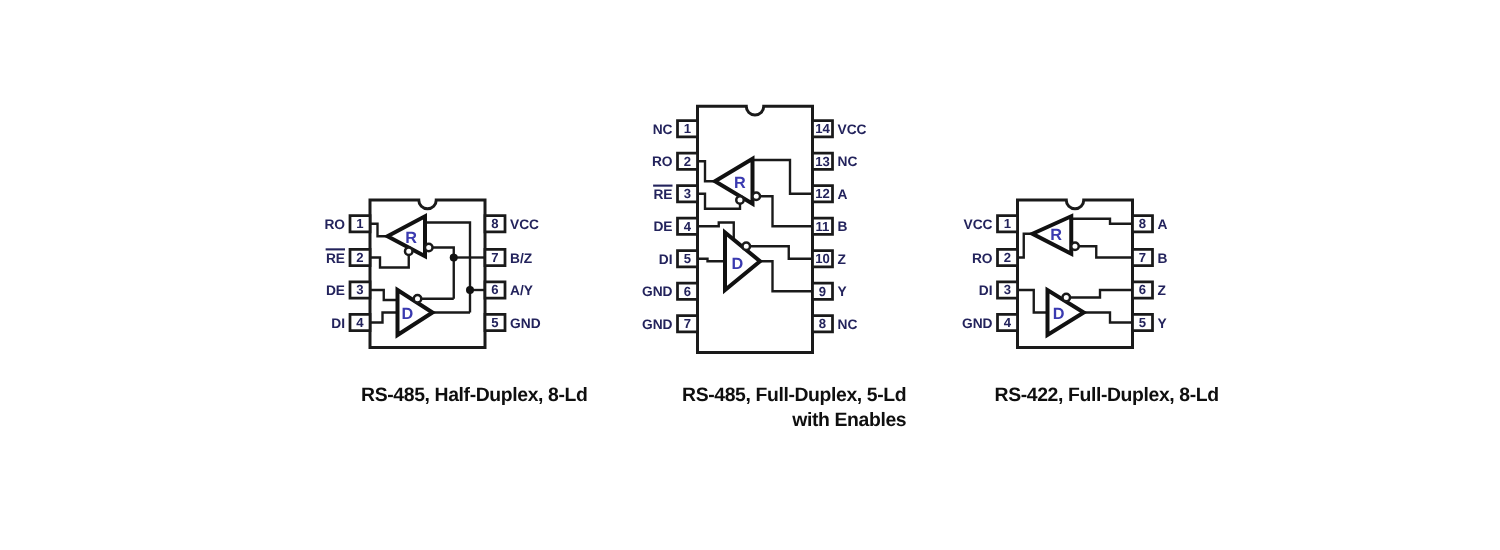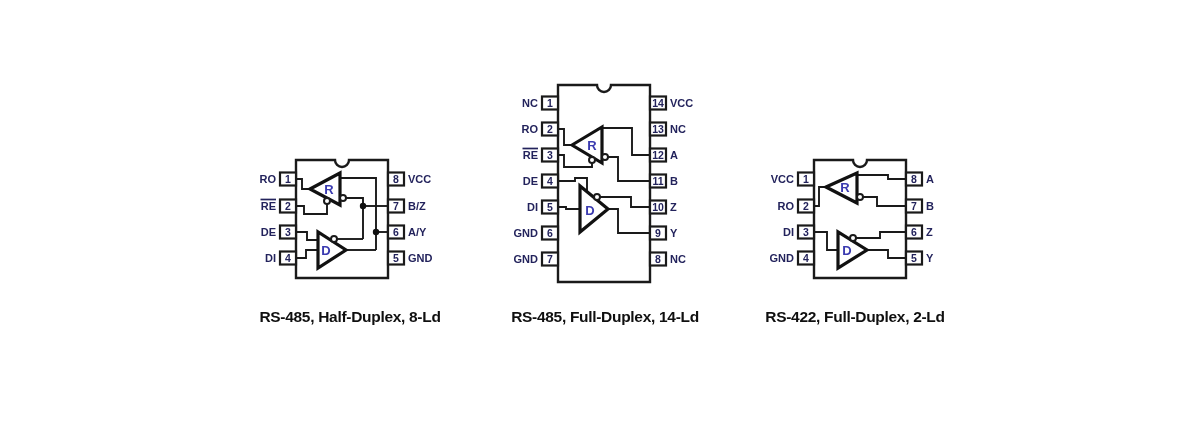--- a/index.html
+++ b/index.html
@@ -9,21 +9,21 @@
   .pkg {fill:#ffffff;stroke:#1a1a1a;stroke-width:2.4;}
   .pbox{fill:#ffffff;stroke:#1a1a1a;stroke-width:2.2;}
   .wire{fill:none;stroke:#1a1a1a;stroke-width:1.9;stroke-linejoin:miter;}
   .tri {fill:#ffffff;stroke:#111111;stroke-width:3.2;stroke-linejoin:miter;}
   .bub {fill:#ffffff;stroke:#1a1a1a;stroke-width:2;}
   .dot {fill:#111111;stroke:none;}
   .pnum{font-family:"Liberation Sans",sans-serif;font-size:10.5px;font-weight:bold;fill:#23235c;}
   .plab{font-family:"Liberation Sans",sans-serif;font-size:11px;font-weight:bold;fill:#23235c;}
   .glab{font-family:"Liberation Sans",sans-serif;font-size:13px;font-weight:bold;fill:#3a3ab0;}
   .obar{stroke:#23235c;stroke-width:1.7;}
-  .caption{position:absolute;top:307px;width:240px;text-align:center;
+  .caption{position:absolute;top:307px;width:240px;text-align:right;
            font-size:15.5px;font-weight:bold;color:#0f0f0f;line-height:20px;letter-spacing:-0.3px;}
 </style>
 </head>
 <body>
 
 <div id="canvas">
 
   <svg class="dwg" style="left:250px;top:154px" width="200" height="130" viewBox="0 0 200 130">
     <path class="pkg" d="M46,6 H85 A7,7 0 0 0 99,6 H138 V124 H46 Z"></path>
     <g class="wire">
@@ -193,19 +193,20 @@
       <text class="plab" x="158" y="82">Z</text>
       <text class="plab" x="158" y="108">Y</text>
     </g>
   </svg>
 
   <div class="caption" style="left:230px">
     <div>RS-485, Half-Duplex, 8-Ld</div>
     <div></div>
   </div>
   <div class="caption" style="left:485px">
-    <div>RS-485, Full-Duplex, 14-Ld</div>
+    <div>RS-485, Full-Duplex, 5-Ld</div>
+    <div>with Enables</div>
   </div>
   <div class="caption" style="left:735px">
-    <div>RS-422, Full-Duplex, 2-Ld</div>
+    <div>RS-422, Full-Duplex, 8-Ld</div>
   </div>
 
 </div>
 
 </body></html>

